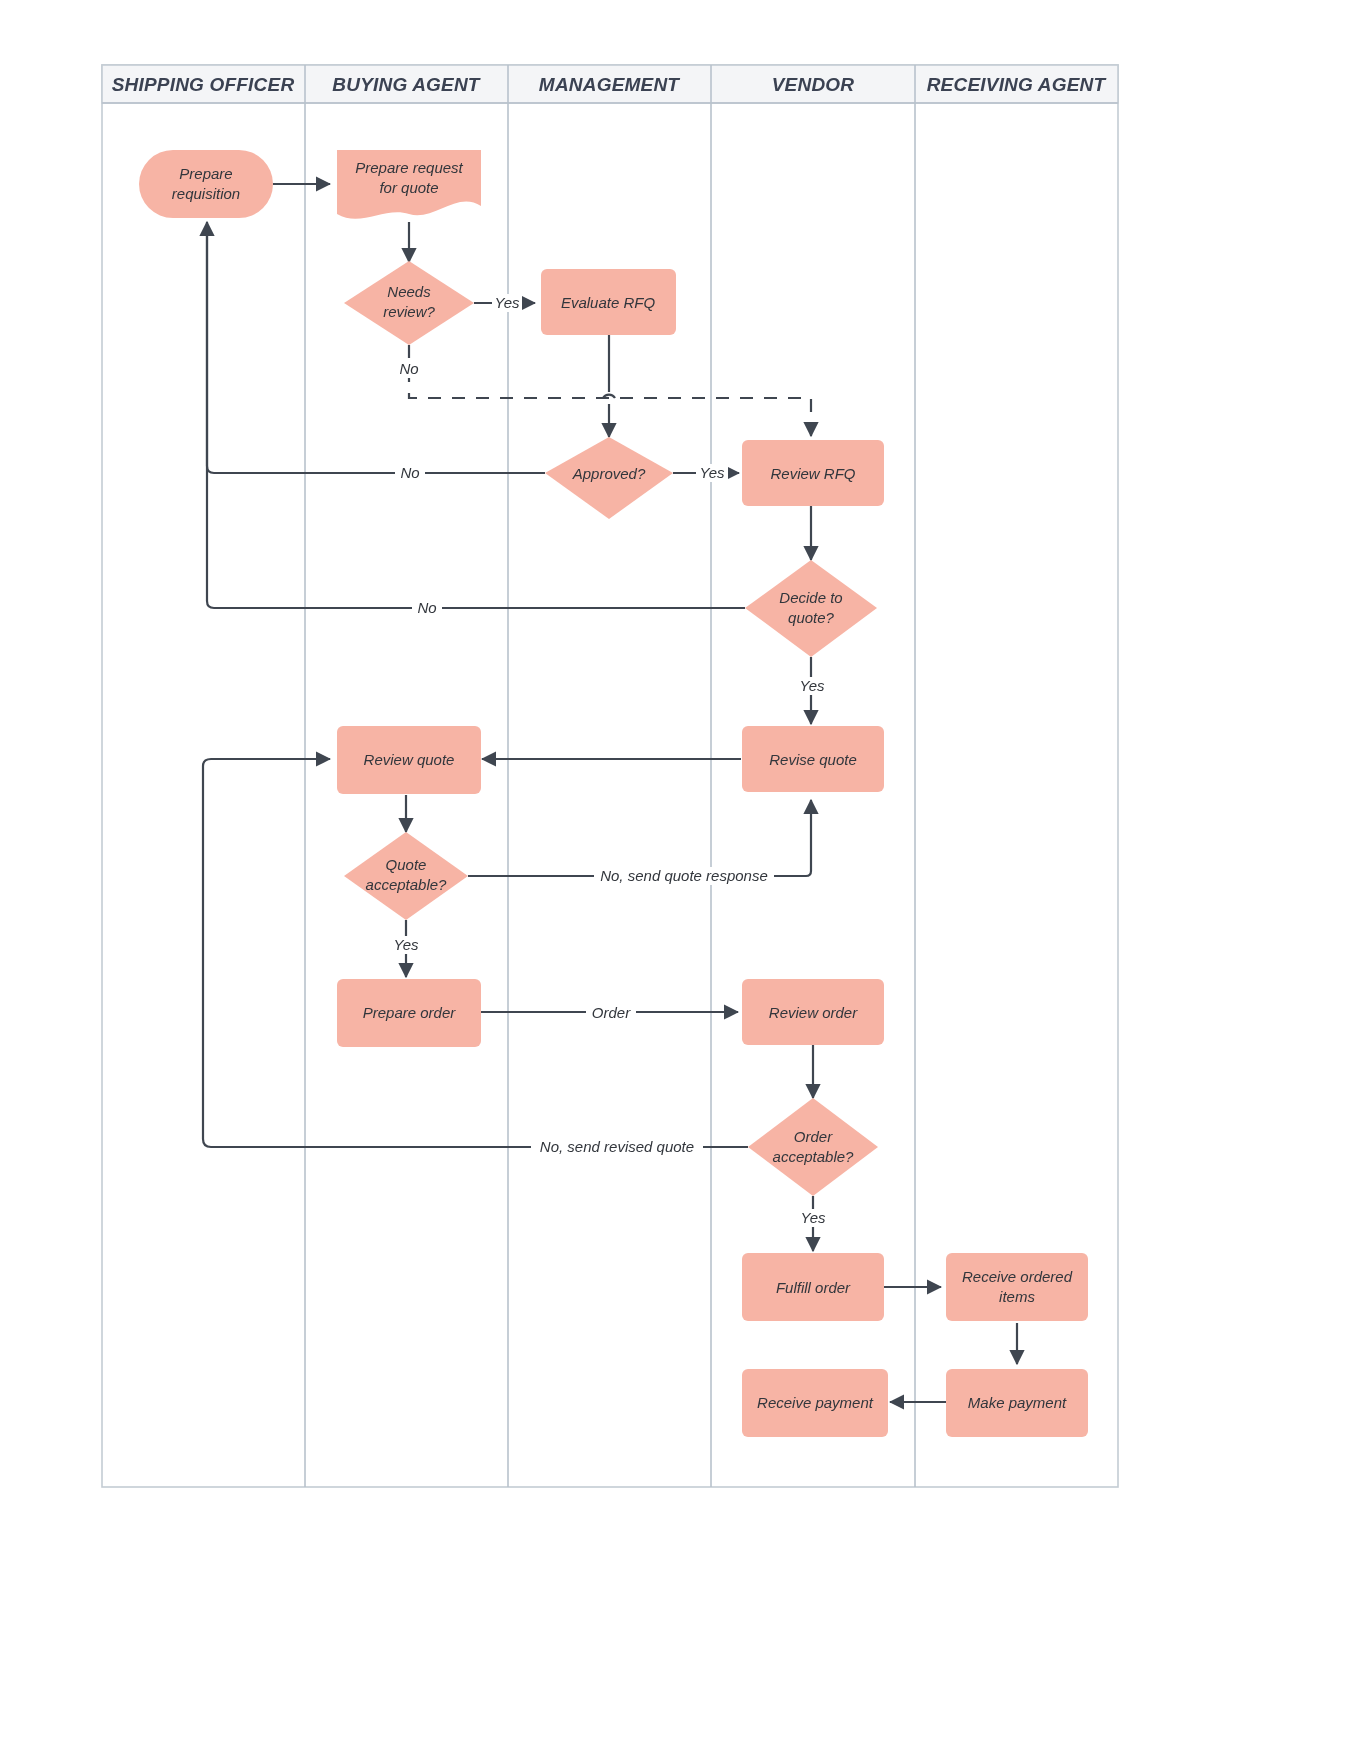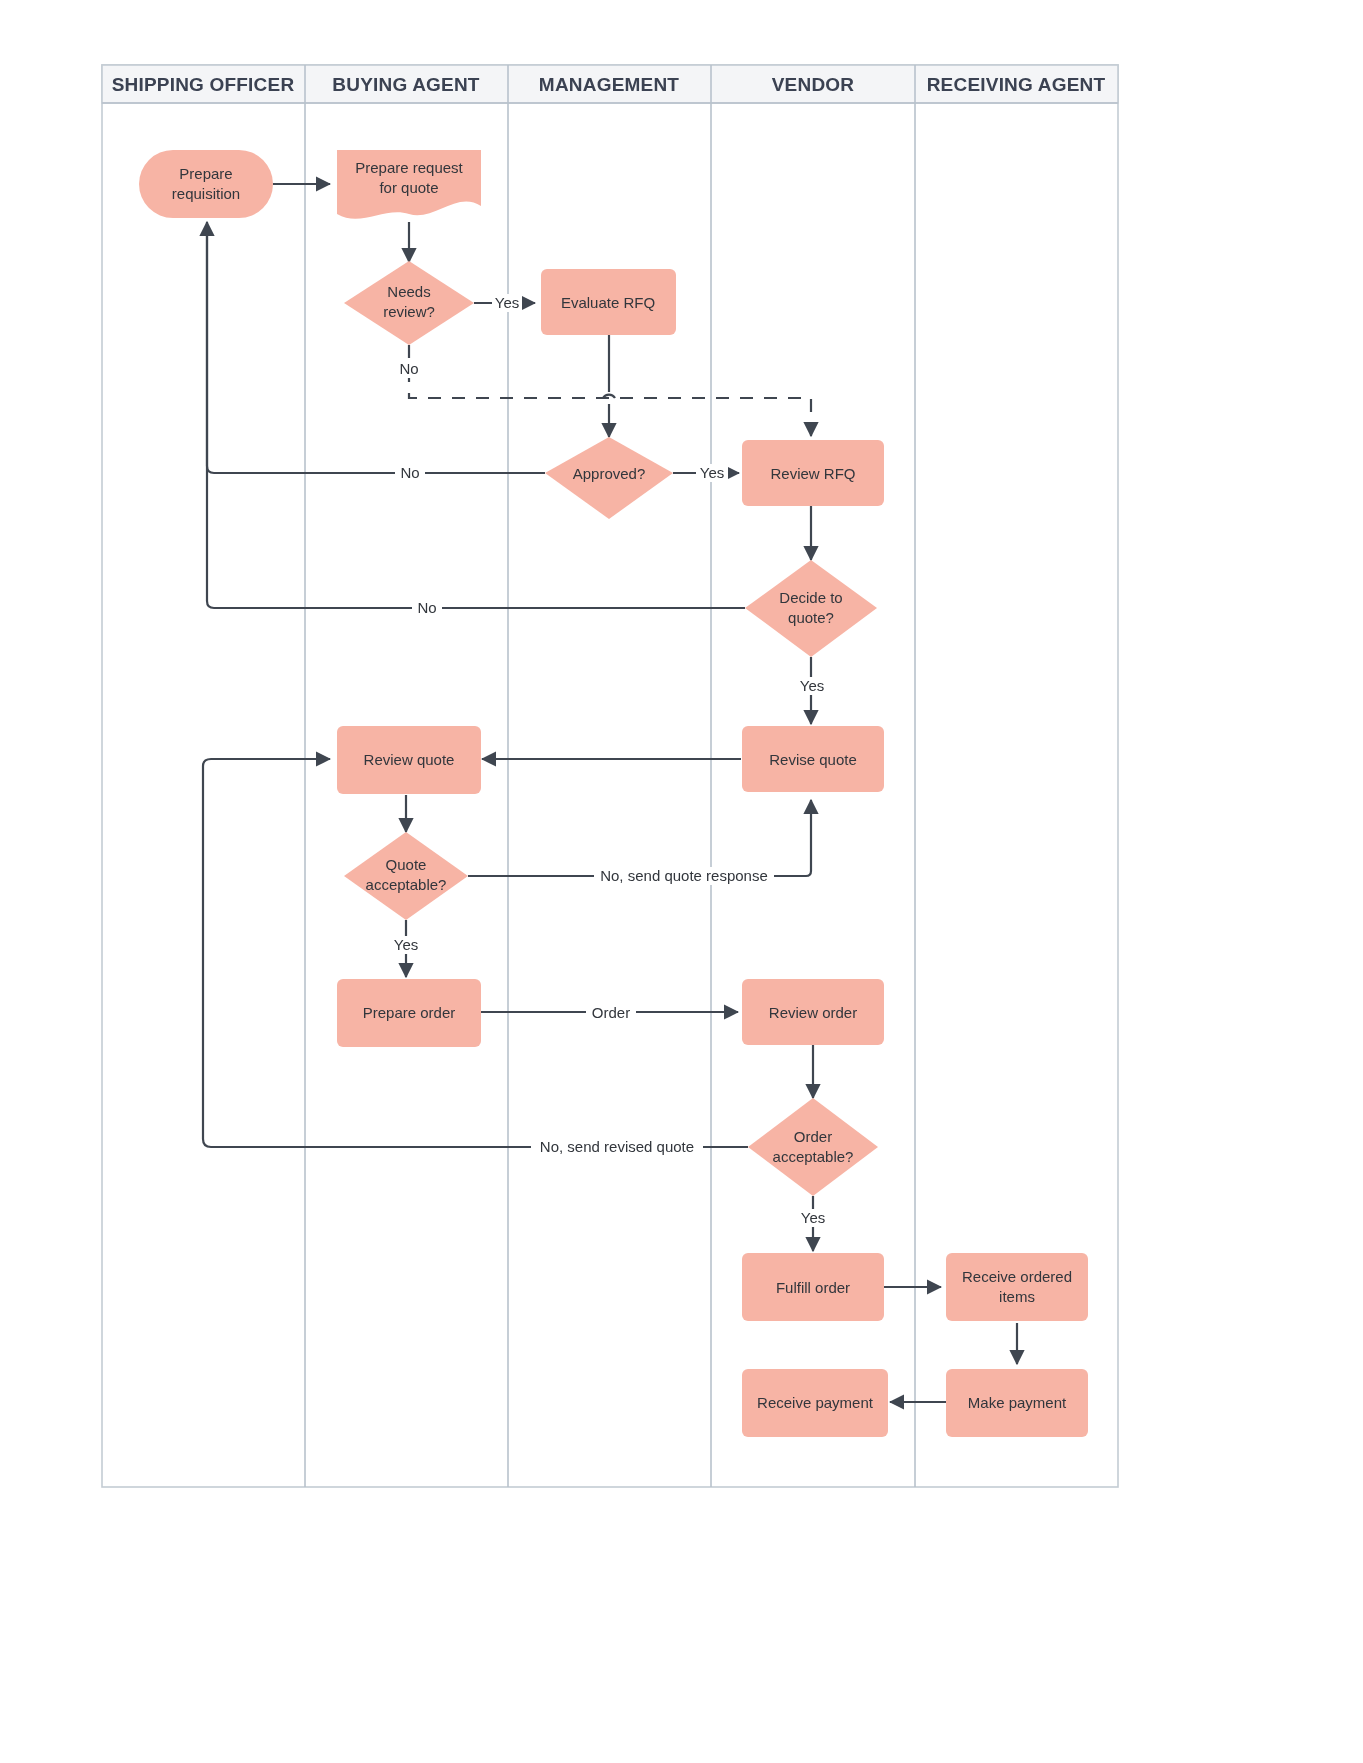--- a/index.html
+++ b/index.html
@@ -1,21 +1,21 @@
 <!DOCTYPE html>
 <html><head>
 <meta charset="utf-8">
 <style>
   html,body{margin:0;padding:0;background:#ffffff;}
   body{
     width:1363px;height:1763px;
     font-family:"Liberation Sans", sans-serif;
     overflow:hidden;
   }
-  #stage{position:relative;width:1363px;height:1677px;}
+  #stage{position:relative;width:1363px;height:1677px;font-style:italic;}
   svg#diagram{position:absolute;left:0;top:0;width:1363px;height:1763px;display:block;}
   .lane-header-text{
     font-family:"Liberation Sans", sans-serif;
     font-size:19px;font-weight:700;fill:#3b4252;letter-spacing:.2px;
   }
   .node-text{
     font-family:"Liberation Sans", sans-serif;
     font-size:15px;fill:#32363c;
   }
   .edge-label{

